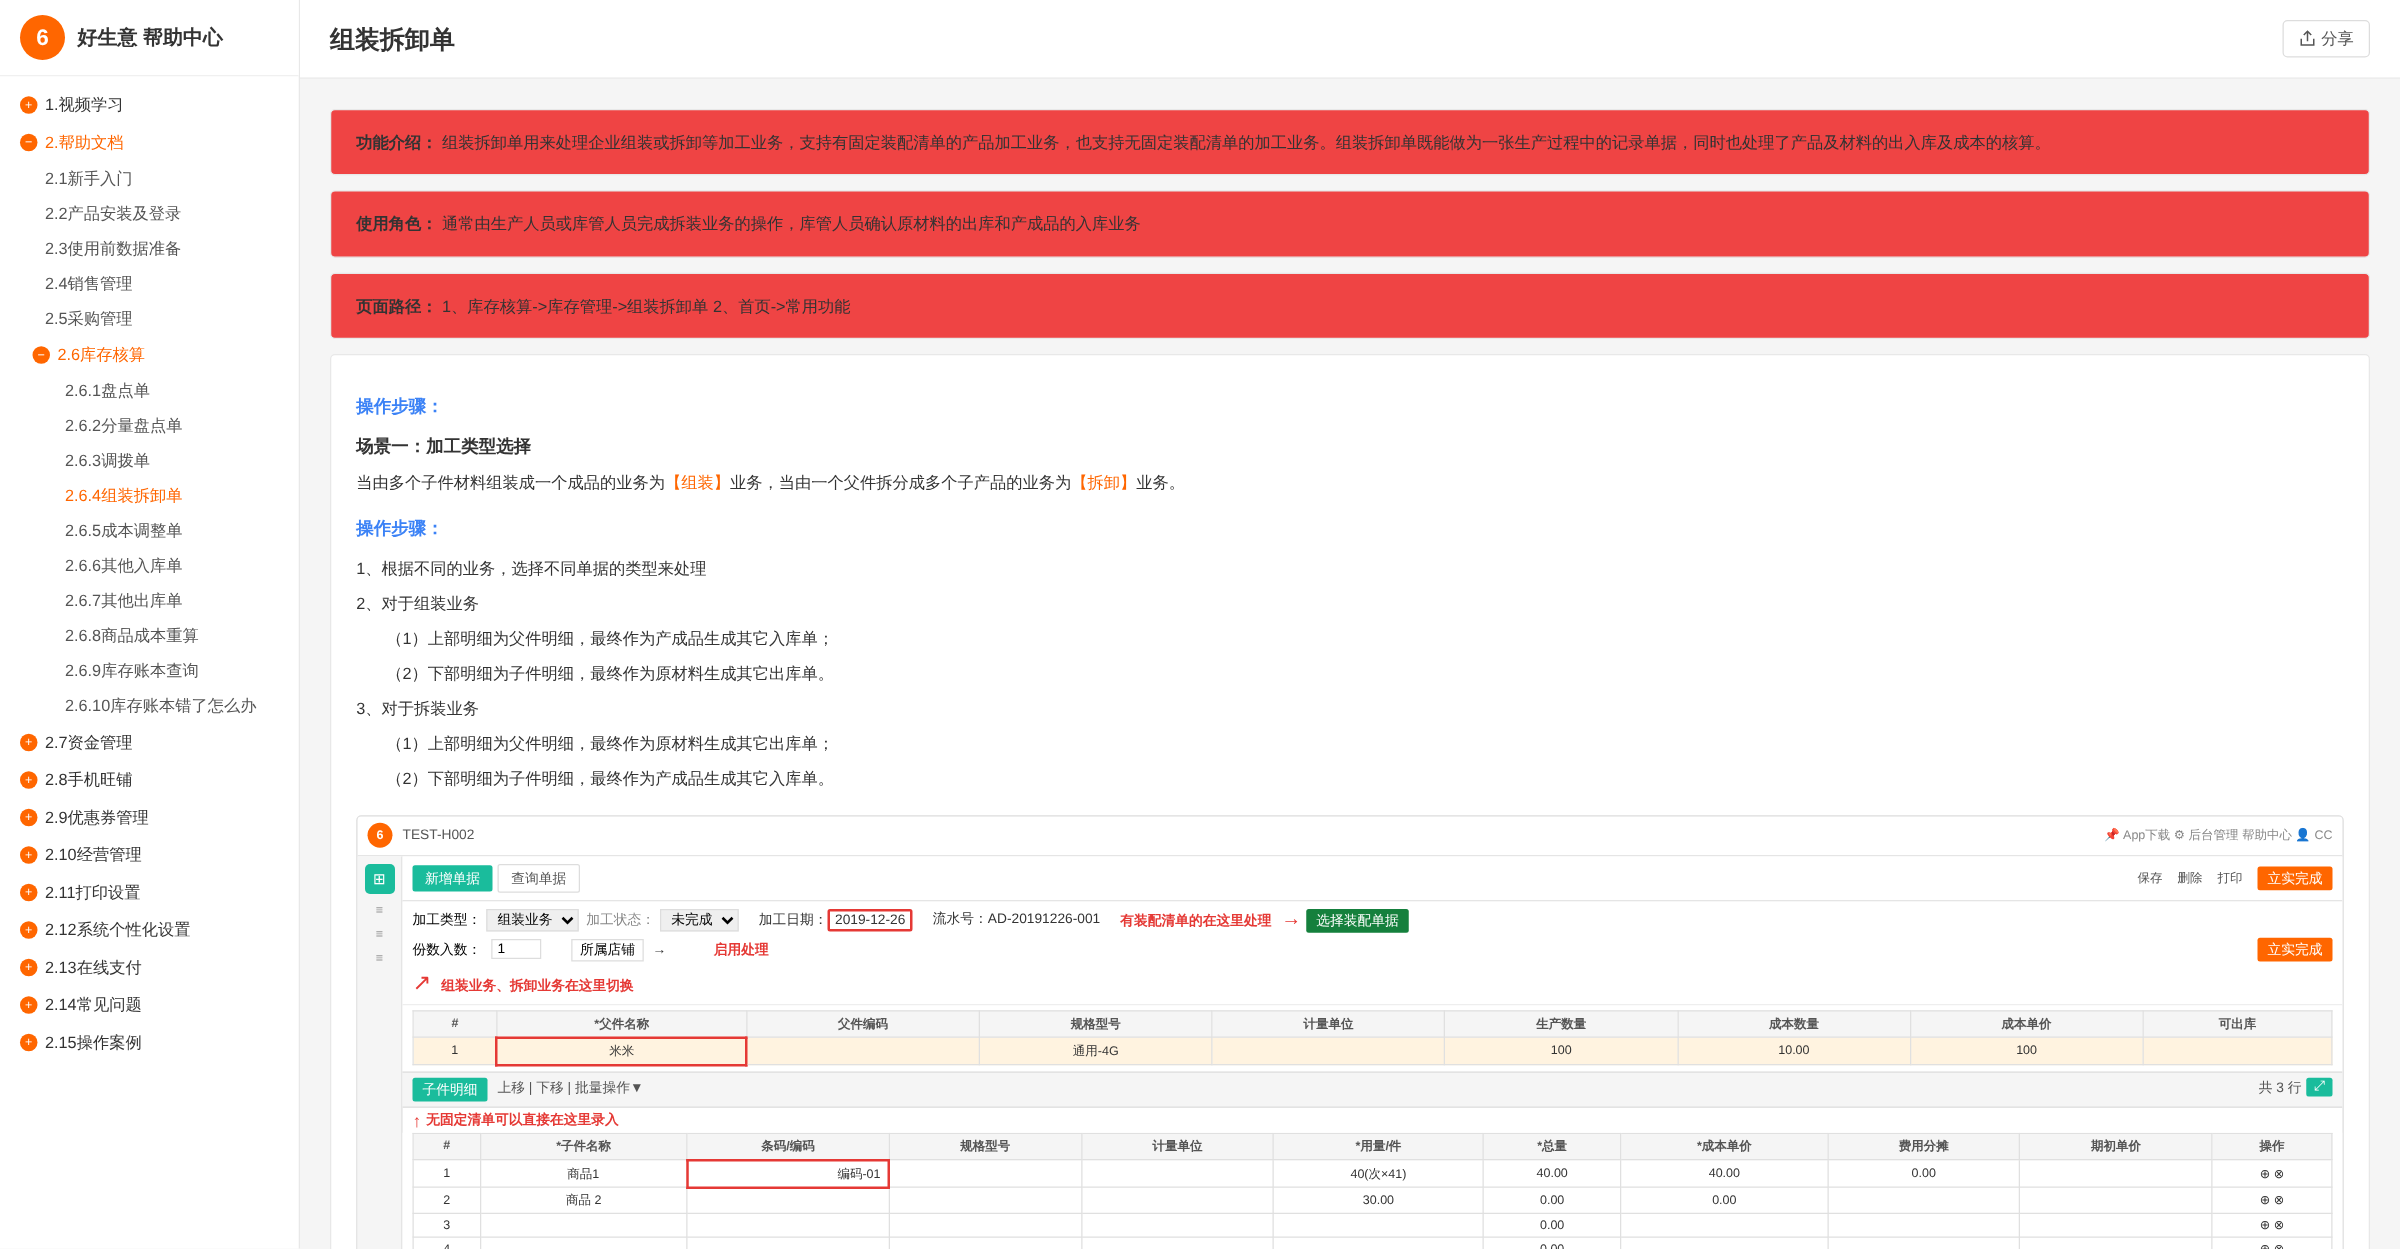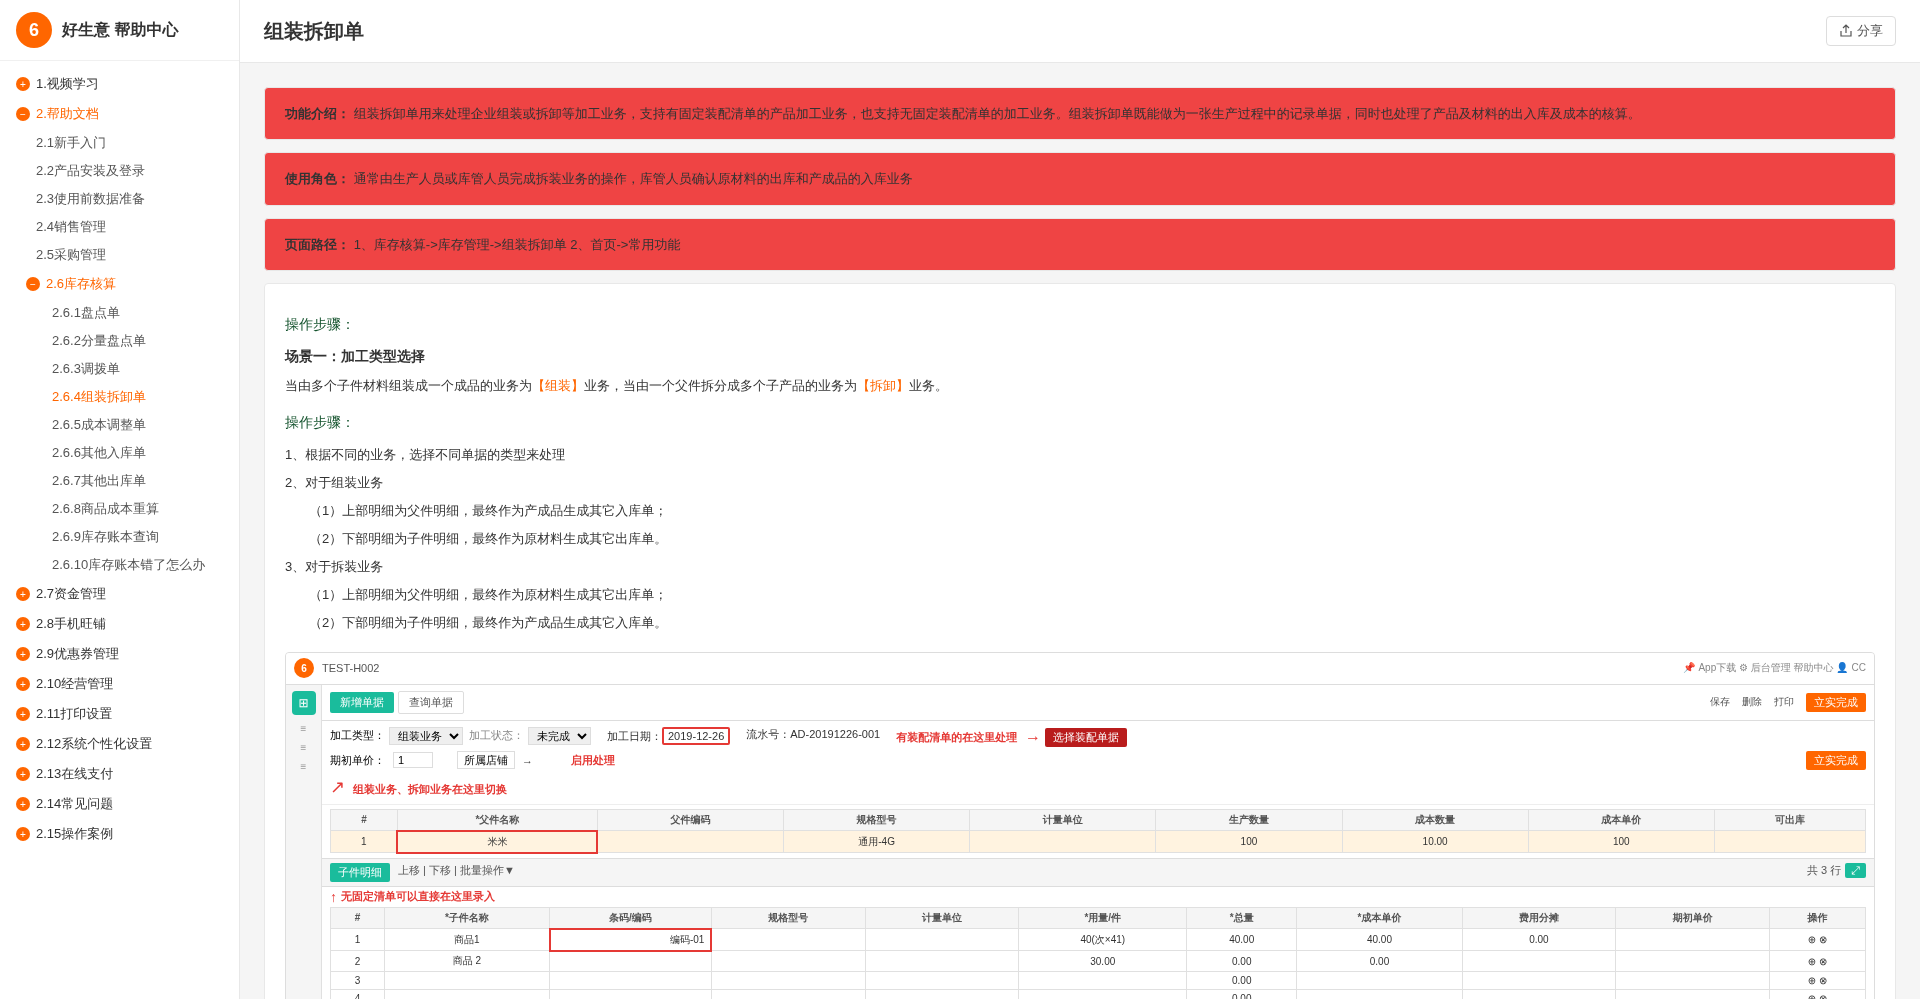--- a/index.html
+++ b/index.html
@@ -155,23 +155,23 @@
       background: #ef4444;
       border: 1px solid #e8e8e8;
       border-radius: 4px;
       padding: 14px 20px;
       margin-bottom: 12px;
       font-size: 13px;
       color: #333;
       line-height: 1.8;
     }
     .section-title {
-      font-weight: normal;
+      font-weight: bold;
       font-size: 14px;
-      color: #14532d;
+      color: #3b82f6;
       margin-bottom: 10px;
       margin-top: 16px;
     }
     .scenario-title {
       font-weight: bold;
       font-size: 14px;
       color: #333;
       margin: 14px 0 8px;
     }
     .content-text {
@@ -485,26 +485,26 @@
                   </div>
                   <div style="font-size:11px;color:#333;">
                     加工日期：<span class="red-box">2019-12-26</span>
                   </div>
                   <div style="font-size:11px;color:#333;">
                     流水号：<span>AD-20191226-001</span>
                   </div>
                   <div style="flex:1; position:relative;">
                     <span class="annotation-red">有装配清单的在这里处理</span>
                     <span style="font-size:16px;color:#e53935;margin-left:4px;">→</span>
-                    <button style="background:#b91c1c;color:white;border:none;padding:2px 8px;border-radius:2px;font-size:11px;">选择装配单据</button>
+                    <button style="background:#15803d;color:white;border:none;padding:2px 8px;border-radius:2px;font-size:11px;">选择装配单据</button>
                   </div>
                 </div>
 
                 <div style="display:flex;align-items:center;gap:8px;margin-top:4px;font-size:11px;position:relative;">
-                  <span>期初单价：</span>
+                  <span>份数入数：</span>
                   <input type="text" value="1" style="width: 40px; border: 1px solid rgb(221, 221, 221); padding: 1px 4px; font-size: 11px;">
                   <div style="margin-left:16px;">
                     <span style="border:1px solid #ddd;padding:2px 6px;font-size:11px;background:#fff;">所属店铺</span>
                     <span style="margin-left:4px;font-size:11px;color:#333;">→</span>
                   </div>
                   <div style="position:relative;margin-left:30px;text-align:center;">
                     <span class="annotation-red">启用处理</span>
                   </div>
                   <div style="margin-left:auto;">
                     <button style="background:#f60;color:white;border:none;padding:2px 8px;border-radius:2px;font-size:11px;">立实完成</button>

